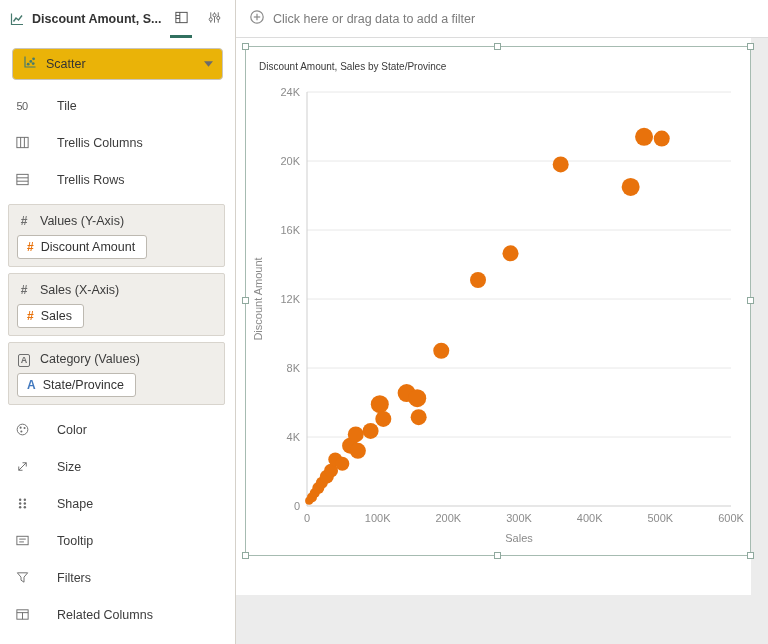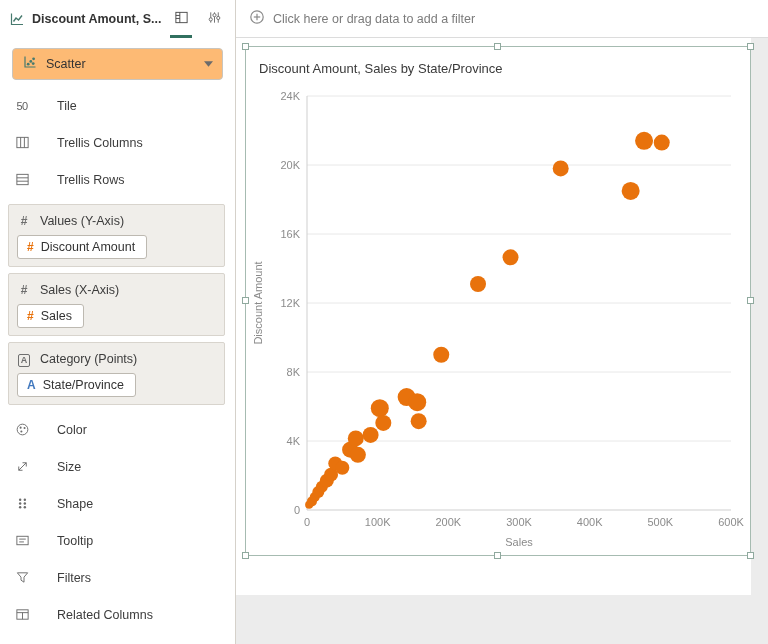--- a/index.html
+++ b/index.html
@@ -12,21 +12,21 @@
   .app { display:flex; width:768px; height:644px; }
 
   
   .sidebar { width:236px; height:100%; background:#fff; border-right:1px solid #d5d1ca; flex:0 0 236px; overflow:hidden; }
   .sidebar-header { height:38px; display:flex; align-items:center; padding:0 8px 0 9px; gap:7px;justify-content:flex-end; }
   .hdr-viz-icon { display:flex; align-items:center; }
   .sidebar-title { flex:1; font-weight:bold; font-size:12.5px; color:#333; white-space:nowrap; overflow:hidden; }
   .header-tab { width:26px; height:38px; display:flex; align-items:center; justify-content:center; position:relative; cursor:pointer; }
   .header-tab.active::after { content:""; position:absolute; bottom:0; left:2px; right:2px; height:3px; background:#31705f; }
 
-  .viz-select { margin:10px 12px 7px 12px; height:32px; border:1px solid #c9c5be; border-radius:4px; display:flex; align-items:center; padding:0 9px; gap:8px; background:#fdba74; cursor:pointer; }
+  .viz-select { margin:10px 12px 7px 12px; height:32px; border:1px solid #c9c5be; border-radius:4px; display:flex; align-items:center; padding:0 9px; gap:8px; background:#eab308; cursor:pointer; }
   .viz-label { flex:1; font-size:12.5px; color:#333; }
   .caret { display:flex; align-items:center; }
 
   .side-row { height:37px; display:flex; align-items:center; padding:0 13px; gap:26px; font-size:12.5px; color:#3c3c3c; cursor:pointer; }
   .side-row .icon { width:18px; display:flex; justify-content:center; align-items:center; }
   .num50 { font-size:11px; color:#5f5f5f; letter-spacing:-0.5px; }
 
   .group { margin:6px 10px 6px 8px; background:#f0eeea; border:1px solid #d8d4cd; border-radius:2px; padding:5px 8px 7px 8px; }
   .group-header { display:flex; gap:9px; align-items:center; font-size:12.5px; color:#3c3c3c; height:22px; }
   .g-icon { width:14px; text-align:center; }
@@ -42,21 +42,21 @@
   .content { position:relative; flex:1; background:#fff; overflow:hidden; }
   .gutter-right { position:absolute; top:0; right:0; bottom:0; width:17px; background:#ececec; }
   .gutter-bottom { position:absolute; left:0; right:0; bottom:0; height:49px; background:#ececec; }
 
   .chart-frame { position:absolute; left:9px; top:8px; width:506px; height:510px; border:1px solid #a6bbb1; background:#fff; }
   .handle { position:absolute; width:7px; height:7px; background:#fff; border:1px solid #8fa99e; }
   .h-nw { left:-4px; top:-4px; }   .h-n { left:calc(50% - 4px); top:-4px; }   .h-ne { right:-4px; top:-4px; }
   .h-w  { left:-4px; top:calc(50% - 4px); }                                   .h-e  { right:-4px; top:calc(50% - 4px); }
   .h-sw { left:-4px; bottom:-4px; } .h-s { left:calc(50% - 4px); bottom:-4px; } .h-se { right:-4px; bottom:-4px; }
 
-  .chart-title { padding:14px 16px 0 13px; font-size:13px; color:#3a3a3a; white-space:nowrap; overflow:hidden; }
+  .chart-title { padding:14px 16px 0 13px; font-size:10px; color:#3a3a3a; white-space:nowrap; overflow:hidden; }
   svg.chart { display:block; margin-top:13px; }
   svg text { font-family:"Liberation Sans", sans-serif; }
 </style>
 </head>
 <body>
 
 <div class="app">
 
   <aside class="sidebar">
 
@@ -157,21 +157,21 @@
       </div>
       <div class="pill">
         <span class="hash-orange">#</span>
         <span>Sales</span>
       </div>
     </div>
 
     <div class="group">
       <div class="group-header">
         <span class="g-icon"><span class="boxed-a">A</span></span>
-        <span>Category (Points)</span>
+        <span>Category (Values)</span>
       </div>
       <div class="pill">
         <span class="attr-a">A</span>
         <span>State/Province</span>
       </div>
     </div>
 
     <div id="rows-bottom">
         <div class="side-row">
           <span class="icon">

